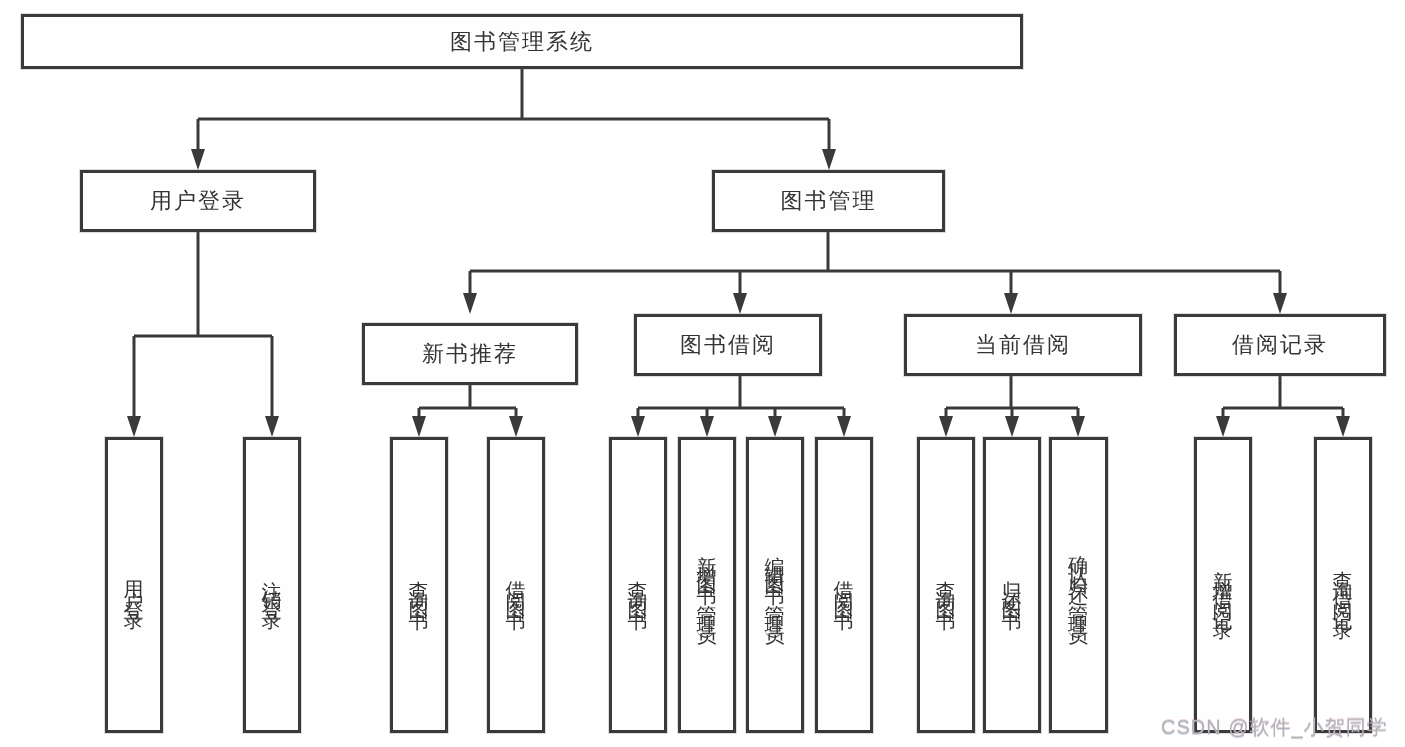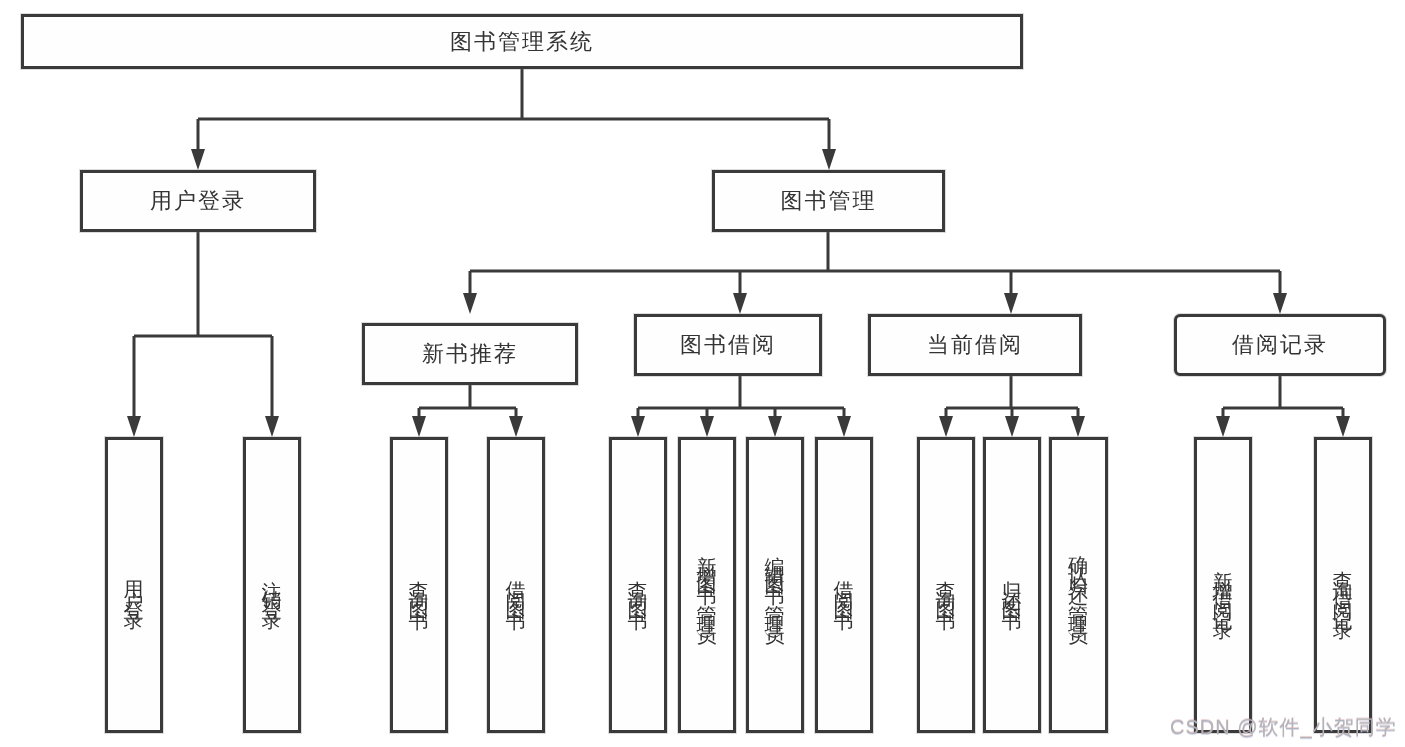--- a/index.html
+++ b/index.html
@@ -57,21 +57,20 @@
   }
   .watermark {
     position: absolute;
     left: 1161px;
     top: 714px;
     font-size: 20px;
     color: #b4b4b8;
     white-space: nowrap;
     letter-spacing: 1px;
     text-shadow: 0 -1px 0 rgba(205,120,120,0.30), 0 1px 0 rgba(120,140,205,0.30);
-    margin-left: 9px;
   }
 </style>
 </head>
 <body>
 
 <div class="canvas">
 
   <svg class="connectors" viewBox="0 0 1405 747" xmlns="http://www.w3.org/2000/svg">
     <path class="ln" d="
       M522 69 V119 M198 119 H829 M198 119 V152 M829 119 V152
@@ -91,22 +90,22 @@
       M1216 416 H1230 L1223 437 Z M1336 416 H1350 L1343 437 Z"></path>
   </svg>
 
   <div class="node h" style="left:21px; top:14px; width:1002px; height:55px;">图书管理系统</div>
 
   <div class="node h" style="left:80px; top:170px; width:236px; height:62px;">用户登录</div>
   <div class="node h" style="left:712px; top:170px; width:233px; height:62px;">图书管理</div>
 
   <div class="node h" style="left:362px; top:314px; width:216px; height:62px;margin-top:9px;">新书推荐</div>
   <div class="node h" style="left:634px; top:314px; width:188px; height:62px;">图书借阅</div>
-  <div class="node h" style="left:868px; top:314px; width:214px; height:62px;">当前借阅</div>
-  <div class="node h" style="left:1174px; top:314px; width:212px; height:62px;border-radius:6px;">借阅记录</div>
+  <div class="node h" style="left:904px; top:314px; width:238px; height:62px;">当前借阅</div>
+  <div class="node h" style="left:1174px; top:314px; width:212px; height:62px;">借阅记录</div>
 
   <div class="node leaf" style="left:105px; top:437px; width:58px; height:296px;">
     <span class="vtext">用户登录</span>
   </div>
   <div class="node leaf" style="left:243px; top:437px; width:58px; height:296px;">
     <span class="vtext">注销登录</span>
   </div>
 
   <div class="node leaf" style="left:390px; top:437px; width:58px; height:296px;">
     <span class="vtext">查询图书</span>

